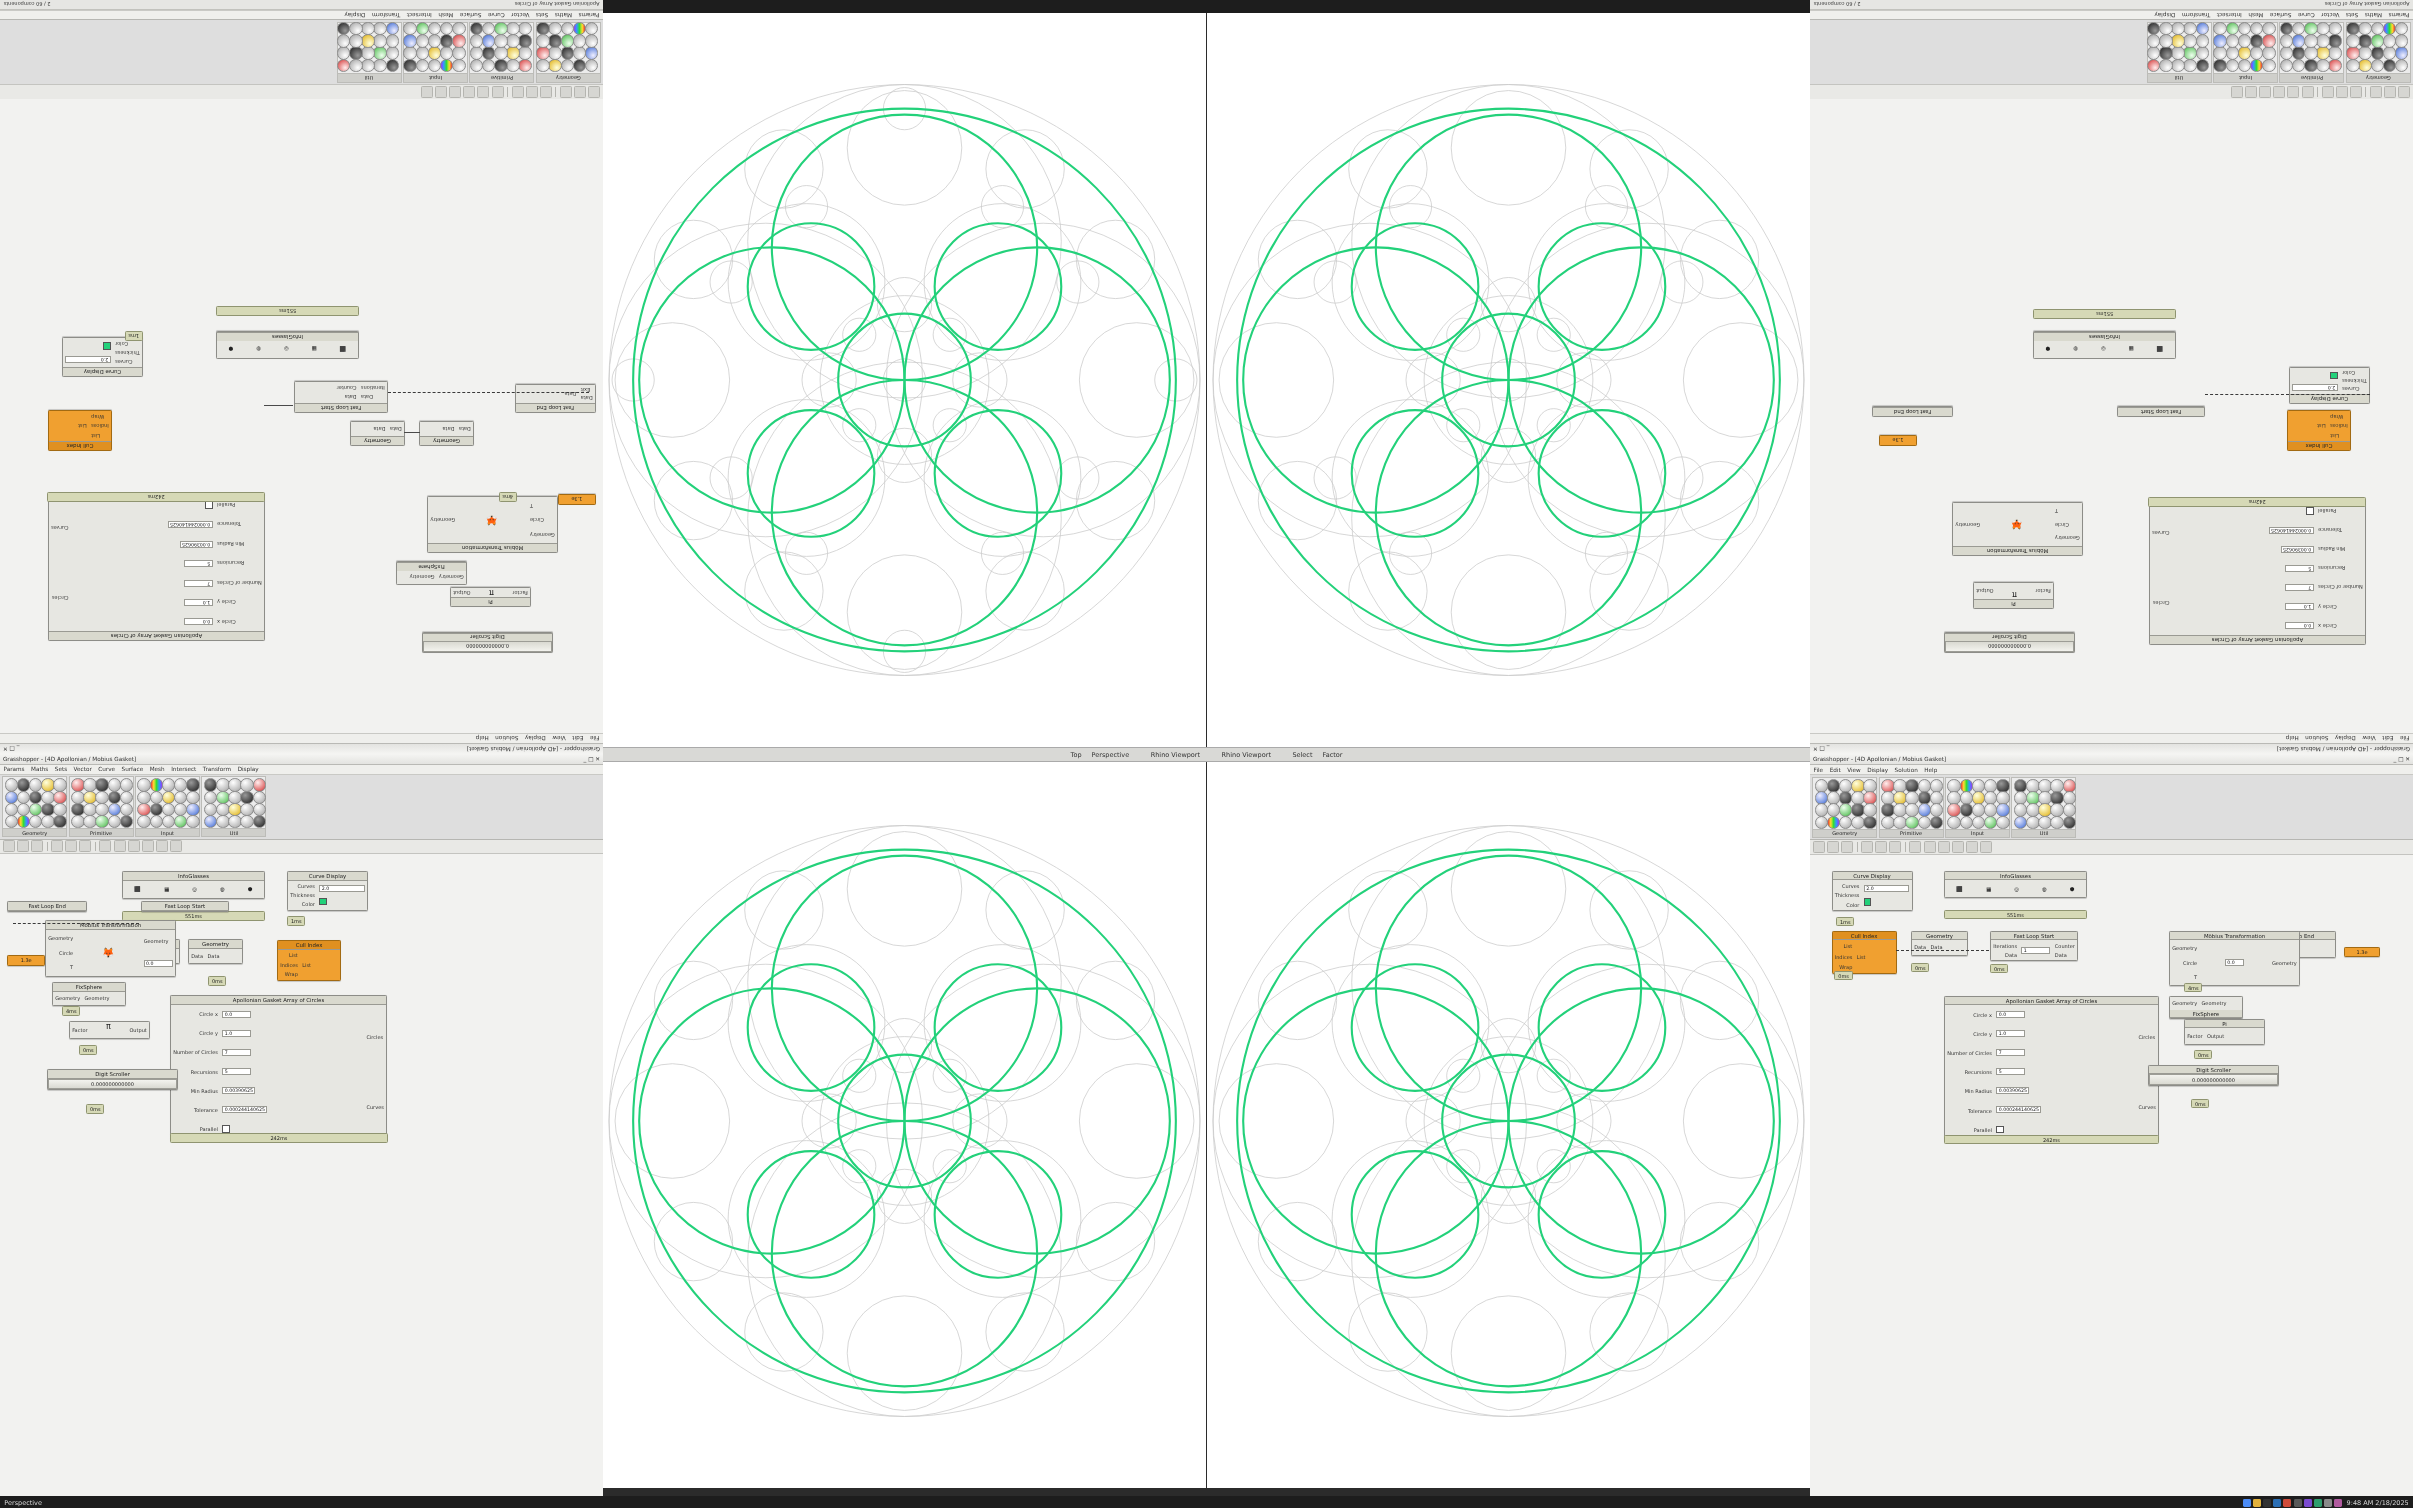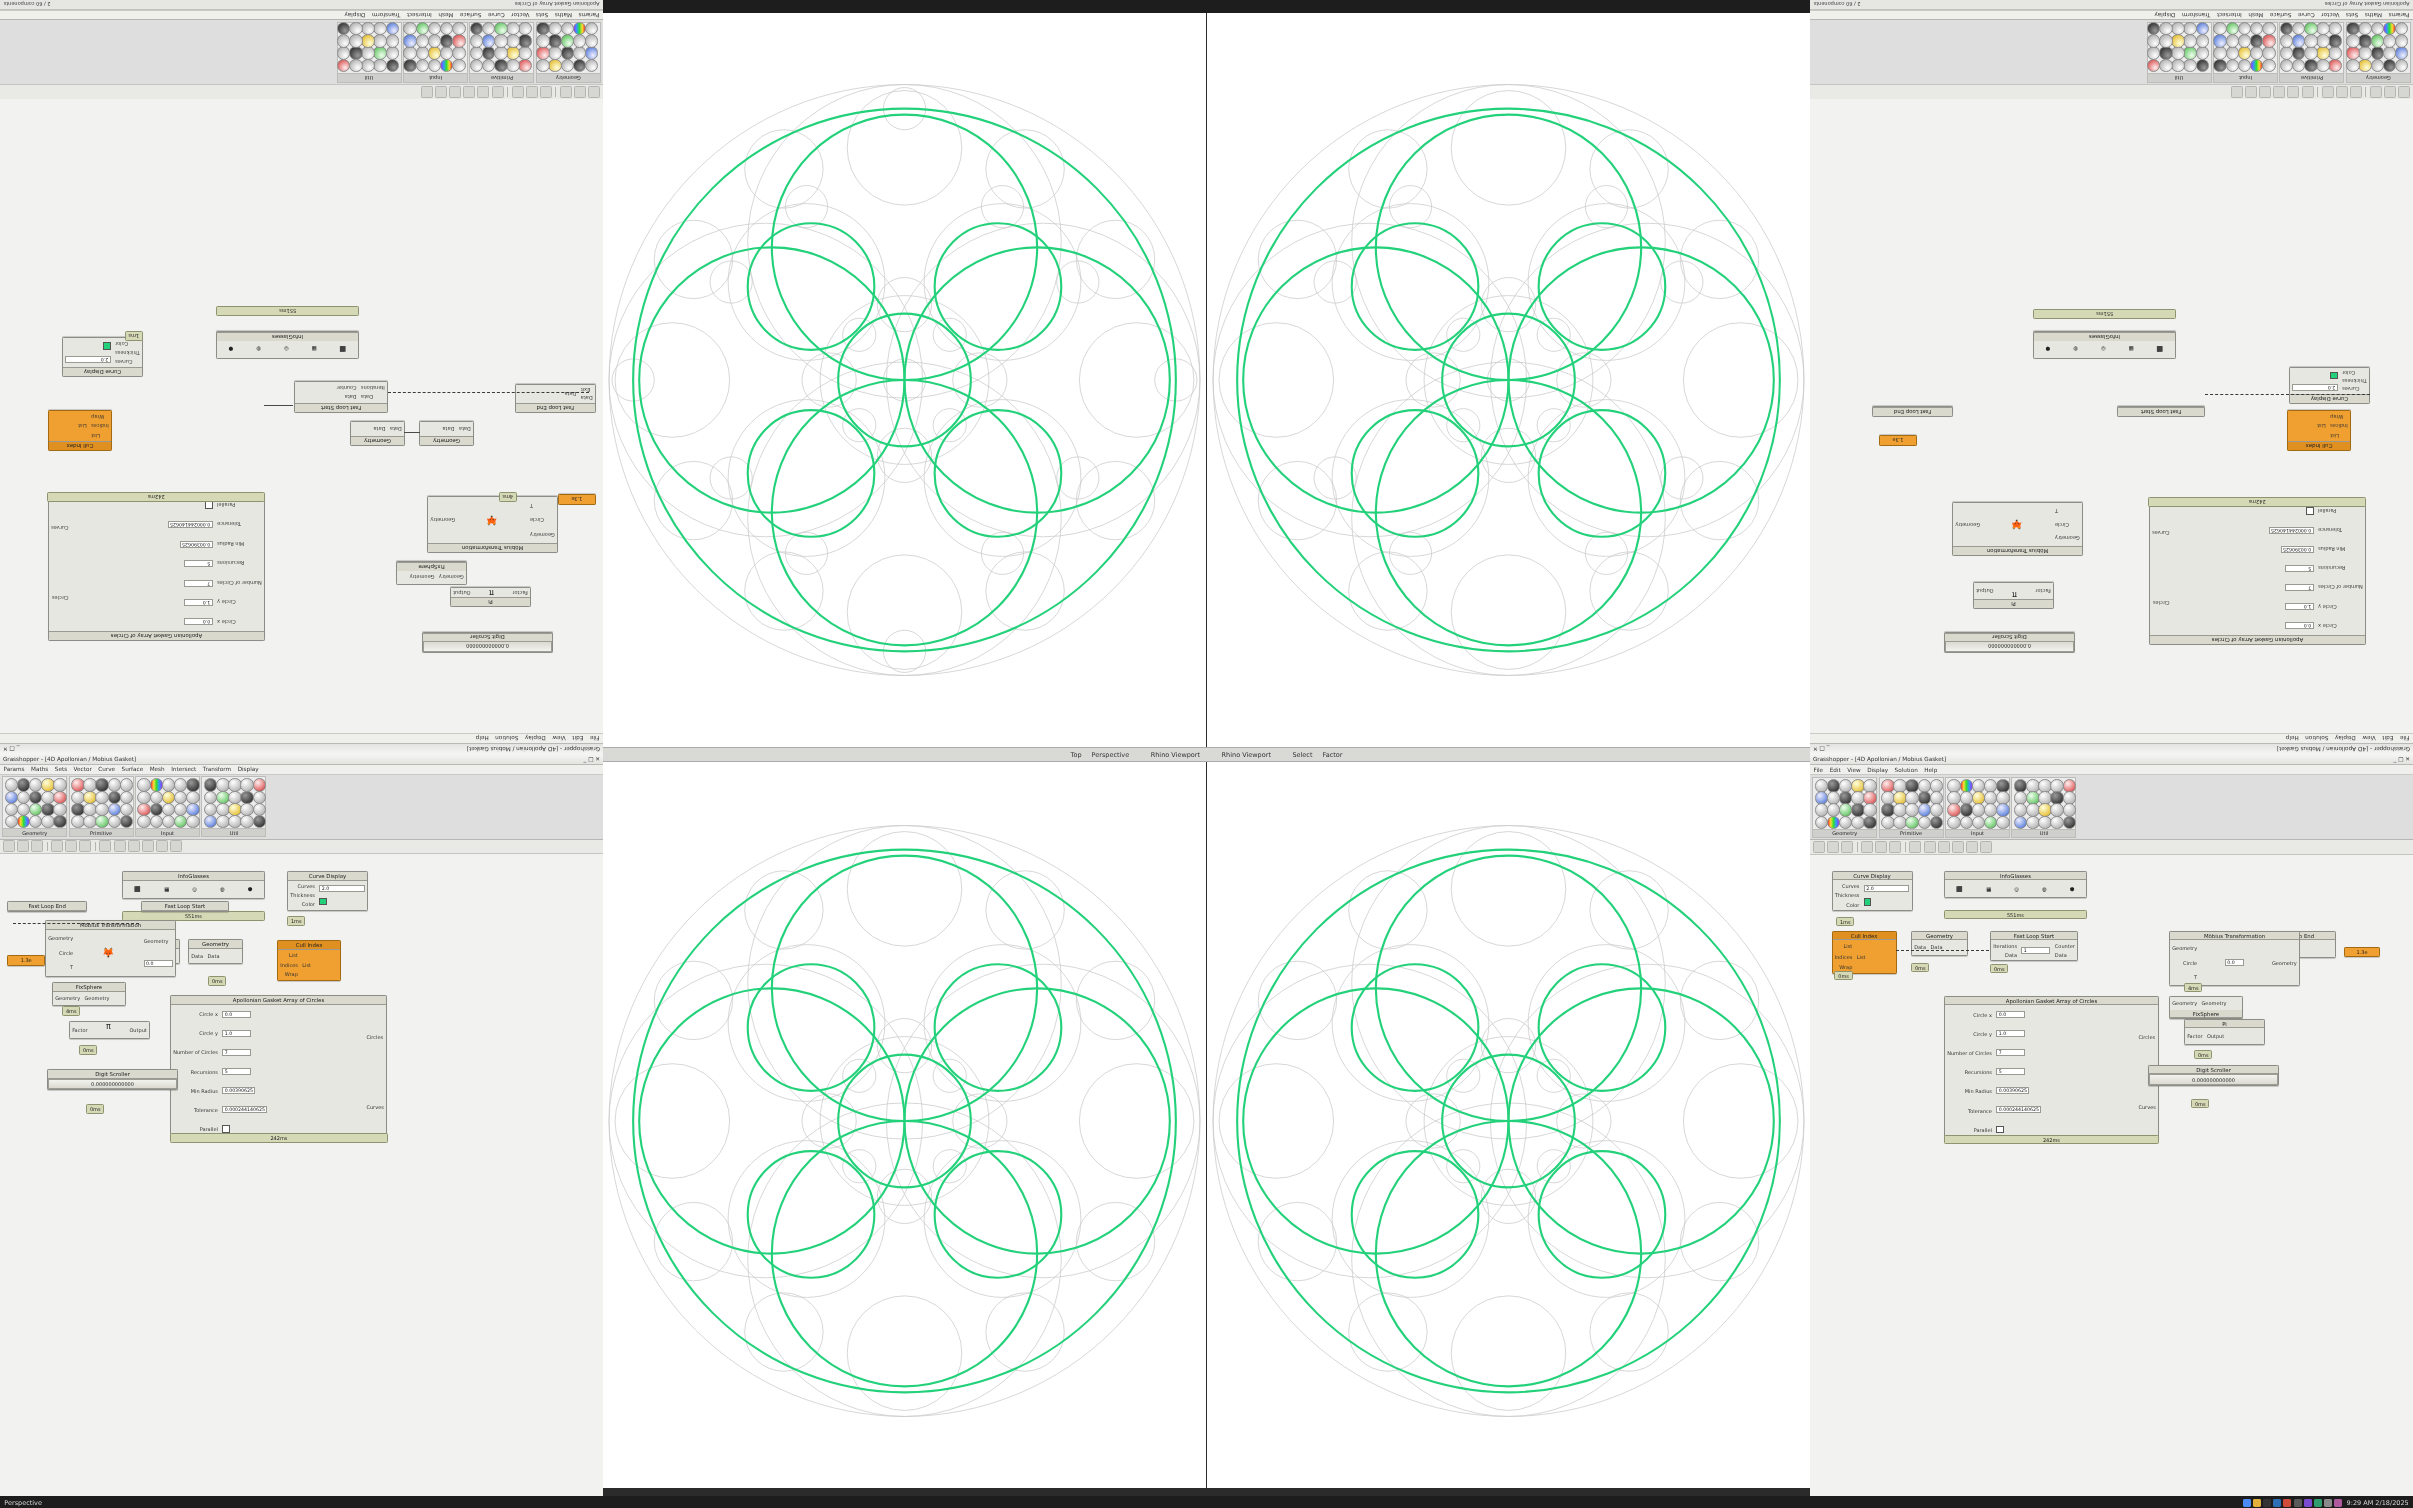--- a/index.html
+++ b/index.html
@@ -1558,17 +1558,17 @@
       <span class="trayicon" style="background:#e2b13c"></span>
       <span class="trayicon" style="background:#333"></span>
       <span class="trayicon" style="background:#2c6fb5"></span>
       <span class="trayicon" style="background:#cf4b3a"></span>
       <span class="trayicon" style="background:#5a5a5a"></span>
       <span class="trayicon" style="background:#7b4bd1"></span>
       <span class="trayicon" style="background:#2f9e6e"></span>
       <span class="trayicon" style="background:#8a8a8a"></span>
       <span class="trayicon" style="background:#b05a9e"></span>
     </div>
-    <div class="seg">9:29 AM  2/18/2025</div>
+    <div class="seg">9:48 AM  2/18/2025</div>
   </div>
 
 </div>
 
 
 </body></html>

